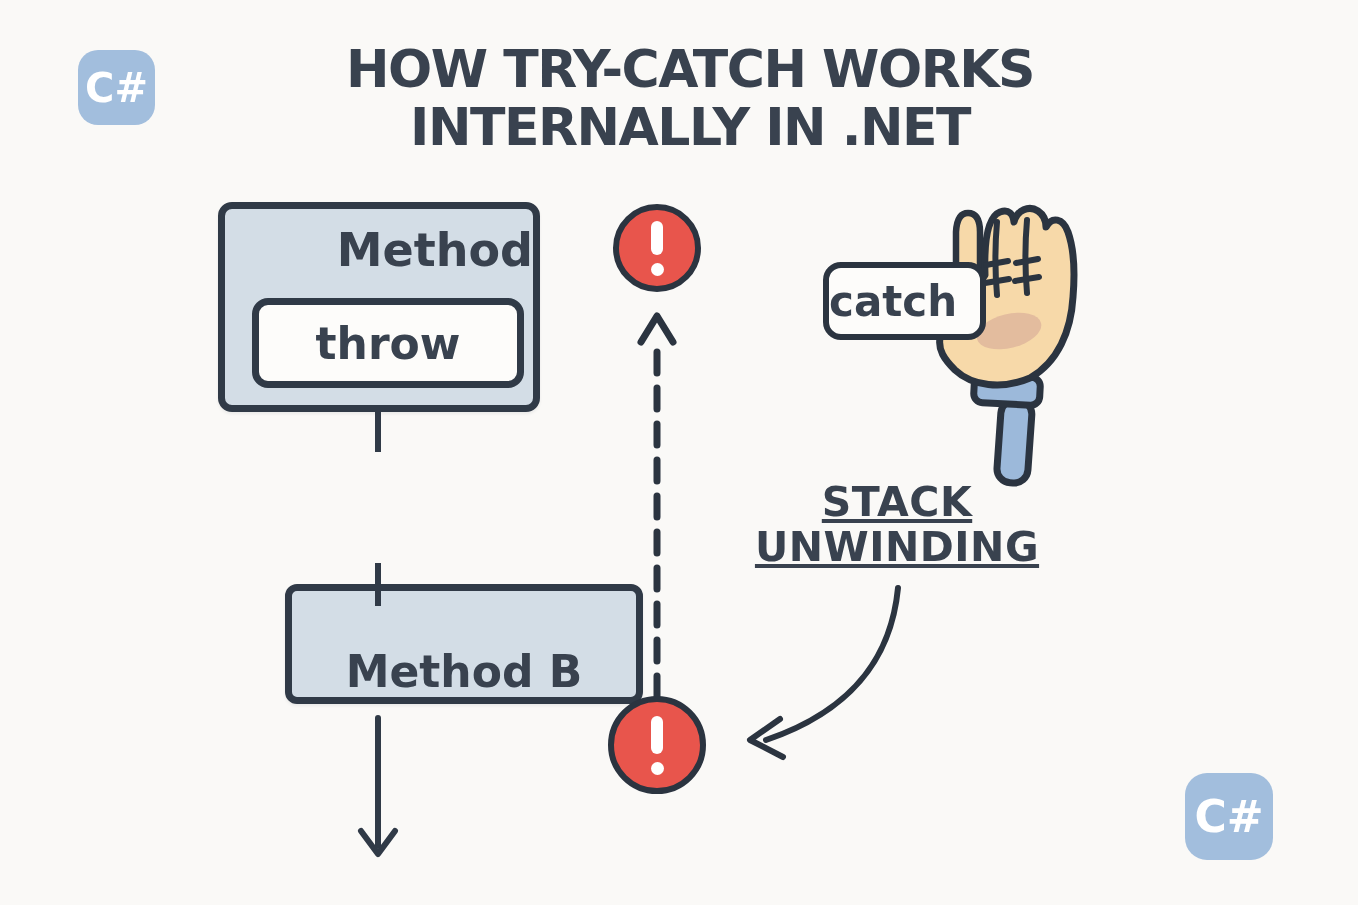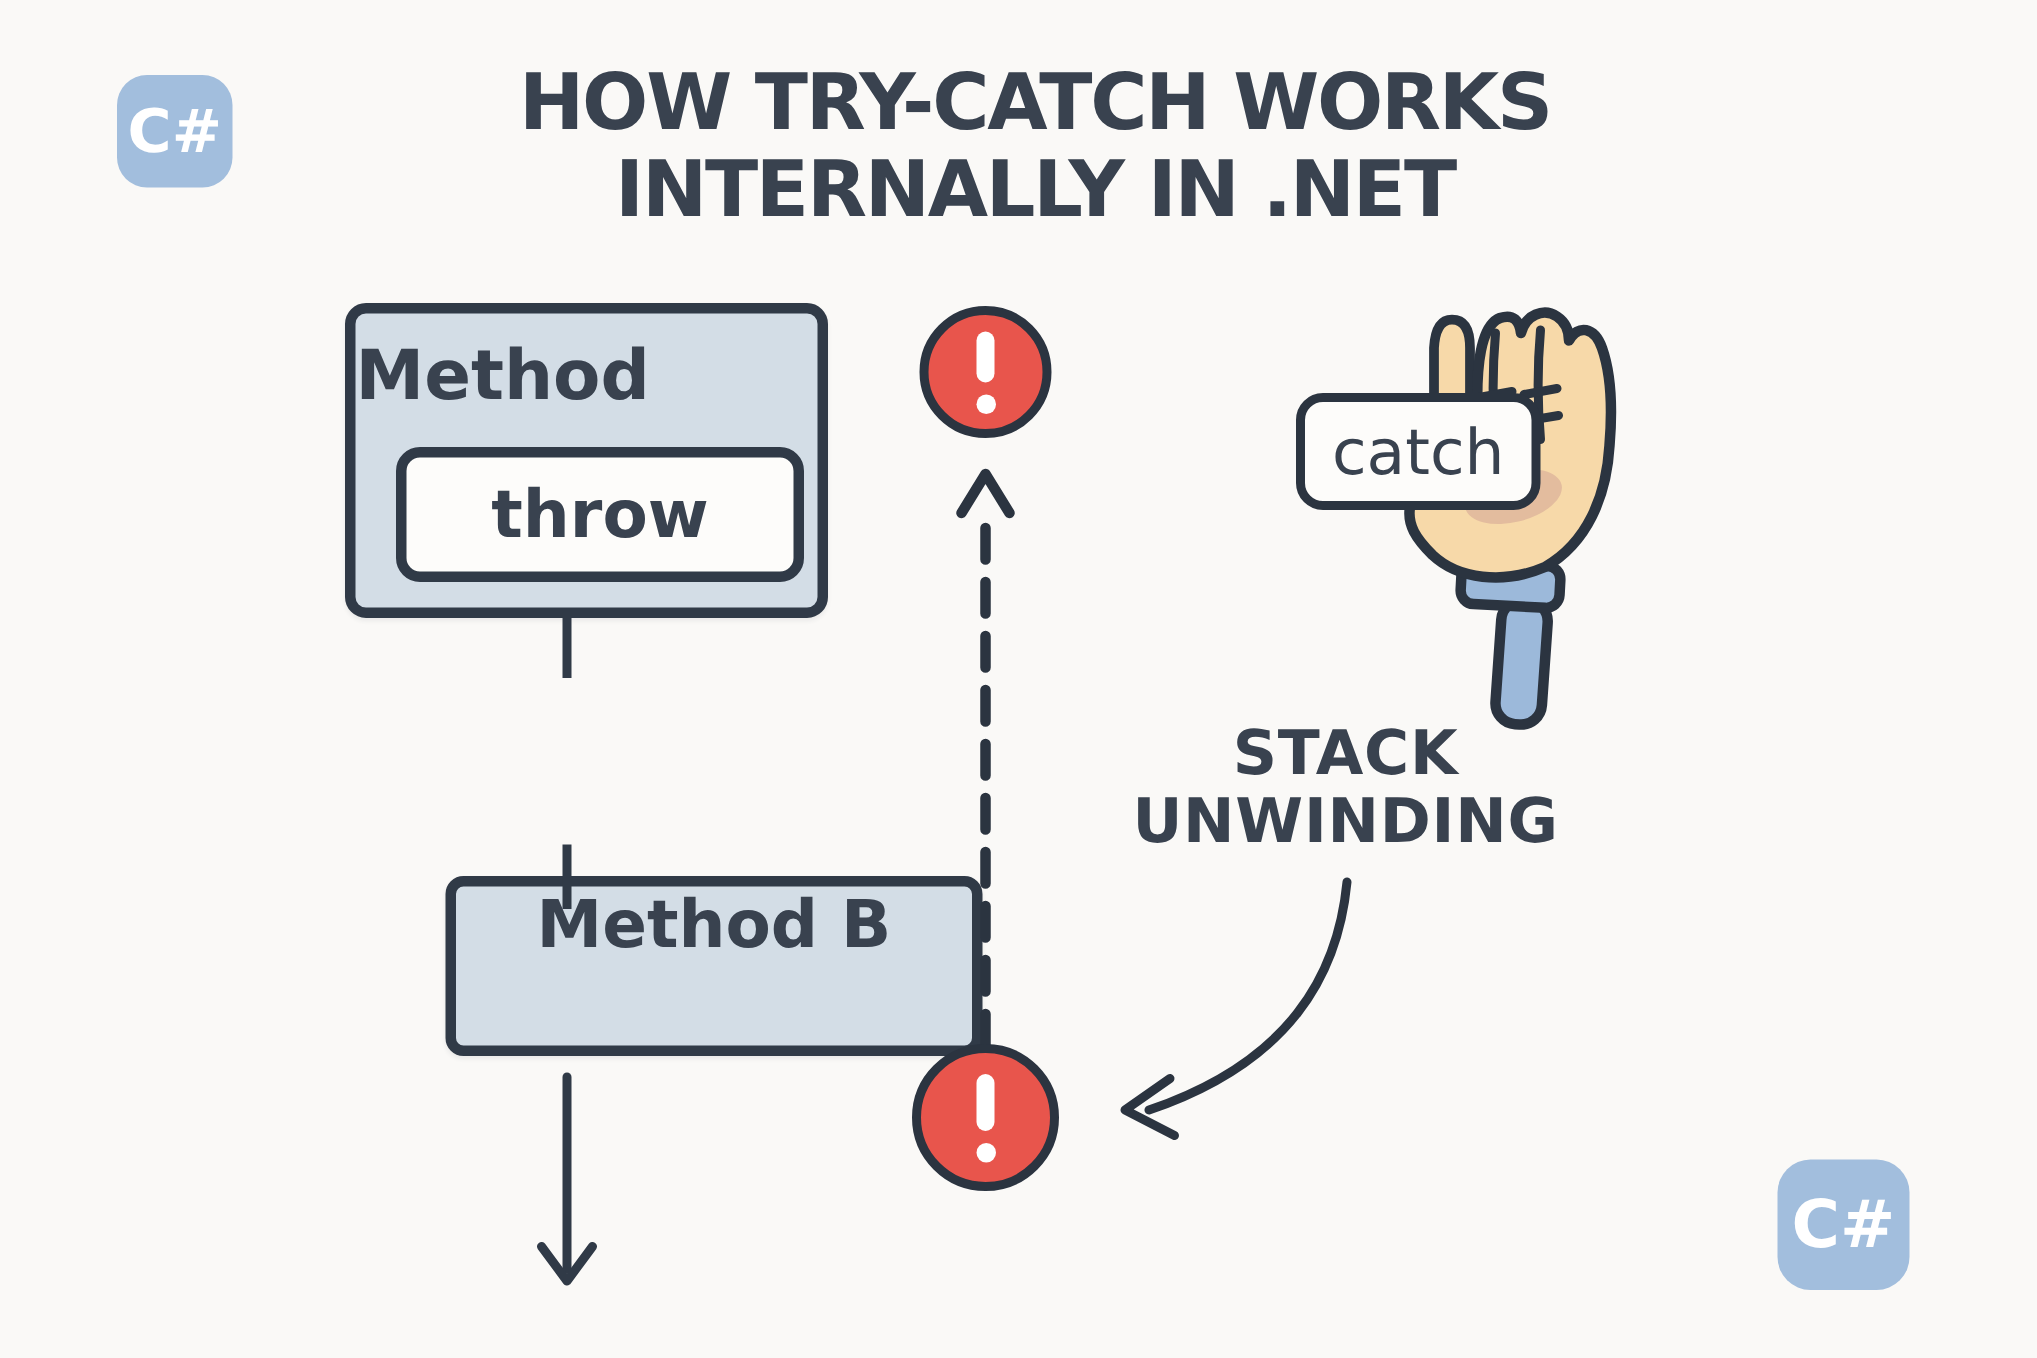--- a/index.html
+++ b/index.html
@@ -36,23 +36,22 @@
     background:var(--badge-blue);color:#ffffff;font-weight:bold;
   }
   .badge-tl{left:78px;top:50px;width:77px;height:75px;border-radius:20px;font-size:40px;}
   .badge-br{left:1185px;top:773px;width:88px;height:87px;border-radius:22px;font-size:44px;}
 
   
   .fbox{
     position:absolute;background:var(--box-fill);
     border:7px solid var(--ink);border-radius:14px;
     color:var(--text);font-weight:bold;
-    display:flex;align-items:flex-start;justify-content:center;
+    display:flex;align-items:flex-end;justify-content:center;
     box-shadow:0 2px 3px rgba(48,58,71,0.08);
-    margin-left:12px;
   }
   .method-box{left:218px;top:202px;width:322px;height:210px;flex-direction:column;justify-content:flex-start;}
   .method-box .box-label{font-size:46px;margin-top:14px;}
   .throw-box{
     position:absolute;left:27px;top:89px;width:272px;height:90px;
     background:var(--paper);border:7px solid var(--ink);border-radius:16px;
     display:flex;align-items:center;justify-content:center;
     font-size:44px;font-weight:bold;color:var(--text);
   }
   .method-a-box{left:248px;top:445px;width:357px;height:122px;font-size:44px;border-radius:12px;}
@@ -66,32 +65,32 @@
     z-index:5;
   }
   .err-top{left:613px;top:204px;width:88px;height:88px;}
   .err-bottom{left:608px;top:696px;width:98px;height:98px;}
   .excl-bar{width:12px;height:34px;border-radius:6px;background:#ffffff;}
   .excl-dot{width:13px;height:13px;border-radius:50%;background:#ffffff;margin-top:8px;}
   .err-bottom .excl-bar{height:38px;}
 
   
   .catch-sign{
-    position:absolute;left:864px;top:262px;width:163px;height:78px;
+    position:absolute;left:823px;top:262px;width:163px;height:78px;
     background:var(--paper);border:6px solid #2b3440;border-radius:18px;
-    display:flex;align-items:center;justify-content:center;
-    font-size:42px;font-weight:normal;color:var(--text);
+    display:flex;align-items:center;justify-content:flex-start;
+    font-size:42px;font-weight:bold;color:var(--text);
     z-index:3;
   }
 
   
   .stack-label{
     position:absolute;left:747px;top:480px;width:300px;
     text-align:center;color:var(--text);
-    font-weight:bold;font-size:41px;line-height:45px;letter-spacing:0.5px;
+    font-weight:bold;font-size:41px;line-height:45px;letter-spacing:0.5px;text-decoration:underline;
   }
 
   
   svg.layer{position:absolute;left:0;top:0;width:1358px;height:905px;pointer-events:none;}
   .lines-layer{z-index:1;}
   .hand-layer{z-index:2;}
 </style>
 </head>
 <body>
 

